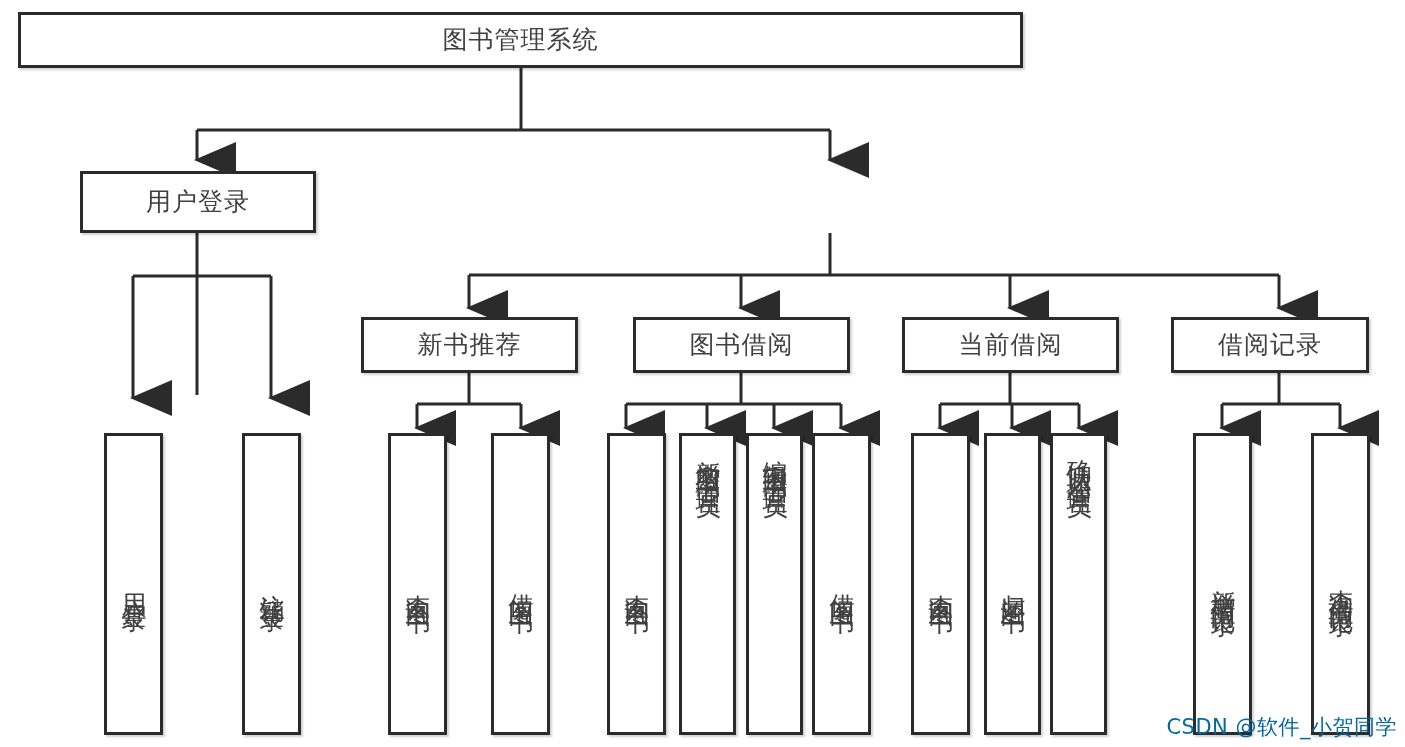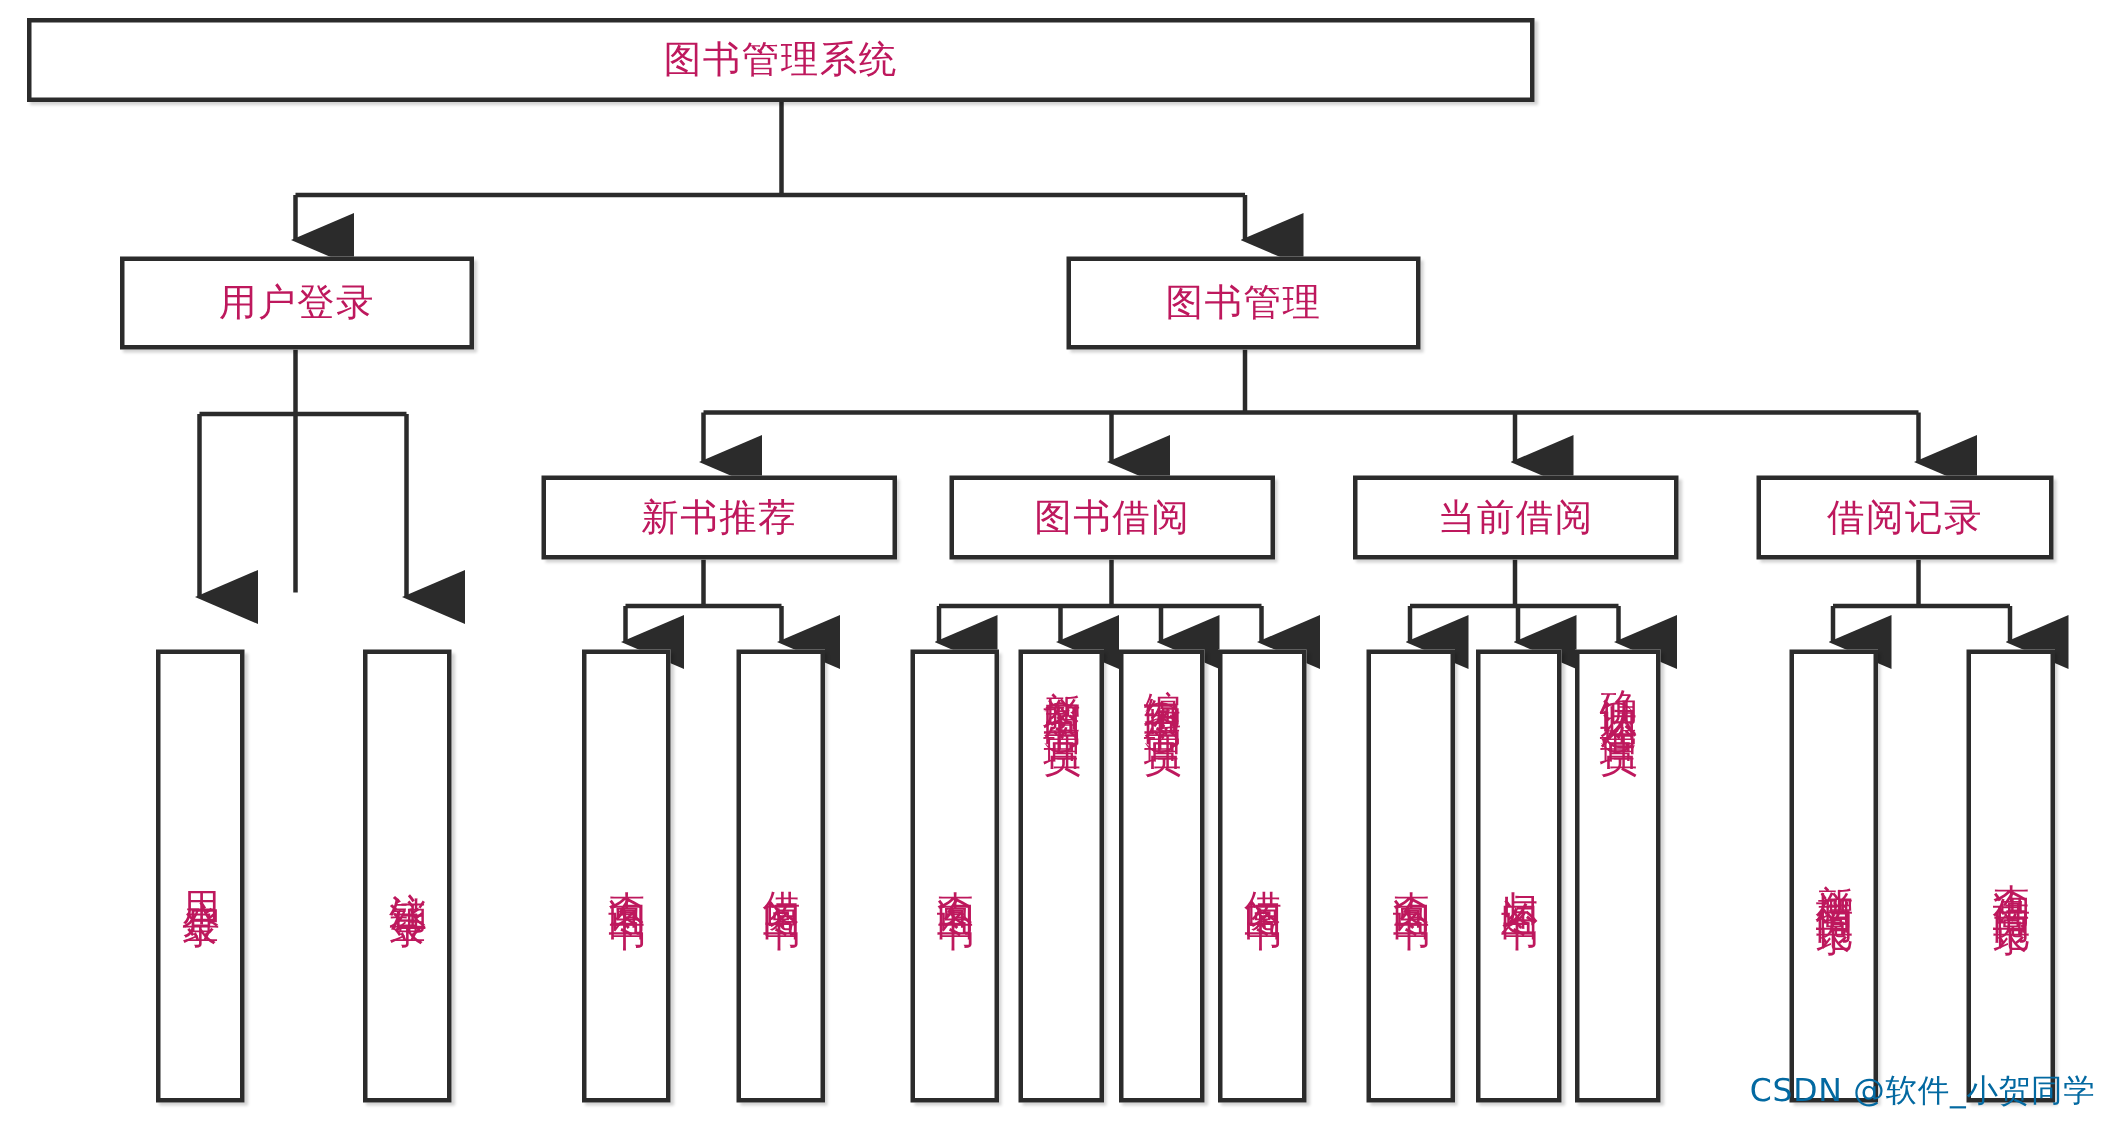--- a/index.html
+++ b/index.html
@@ -15,21 +15,21 @@
     position:absolute;left:0;top:0;width:1405px;height:747px;
   }
   .node{
     position:absolute;
     box-sizing:border-box;
     background:#ffffff;
     border:3px solid #2b2b2b;
     display:flex;
     align-items:center;
     justify-content:center;
-    color:#be185d;
+    color:#404040;
     box-shadow:2px 2px 2px rgba(0,0,0,0.18);
   }
   .node .lbl{
     display:block;
     text-align:center;
     line-height:1.05;
     white-space:nowrap;
   }
   
   .node.h .lbl{ font-size:25px; letter-spacing:1px; }
@@ -119,25 +119,22 @@
     </g>
   </svg>
 
   <div class="node h root" style="left:18px;top:12px;width:1005px;height:56px;">
     <span class="lbl">图书管理系统</span>
   </div>
 
   <div class="node h" style="left:80px;top:171px;width:236px;height:62px;">
     <span class="lbl">用户登录</span>
   </div>
-  <div class="node h" style="left:711px;top:171px;width:236px;height:62px;">
-    <span class="lbl">图书管理</span>
-  </div>
 
-  <div class="node h" style="left:361px;top:317px;width:237px;height:56px;">
+  <div class="node h" style="left:361px;top:317px;width:217px;height:56px;">
     <span class="lbl">新书推荐</span>
   </div>
   <div class="node h" style="left:633px;top:317px;width:217px;height:56px;">
     <span class="lbl">图书借阅</span>
   </div>
   <div class="node h" style="left:902px;top:317px;width:217px;height:56px;">
     <span class="lbl">当前借阅</span>
   </div>
   <div class="node h" style="left:1171px;top:317px;width:198px;height:56px;">
     <span class="lbl">借阅记录</span>

